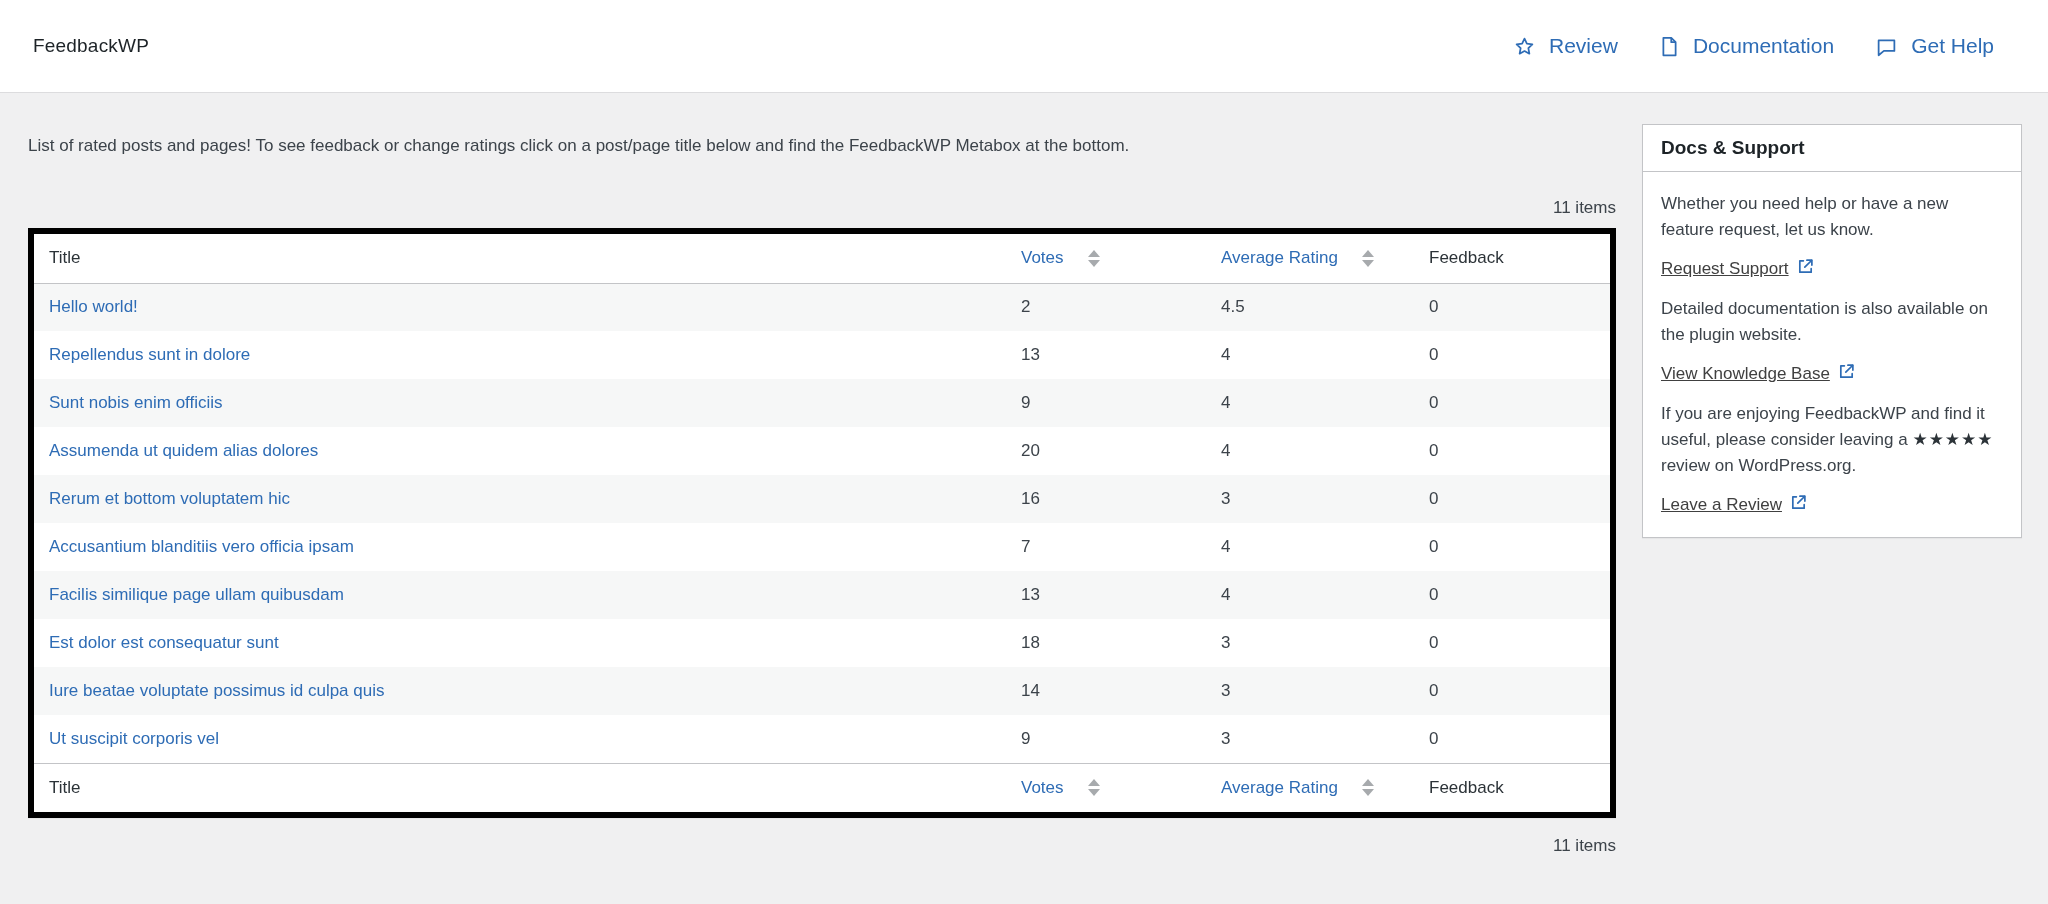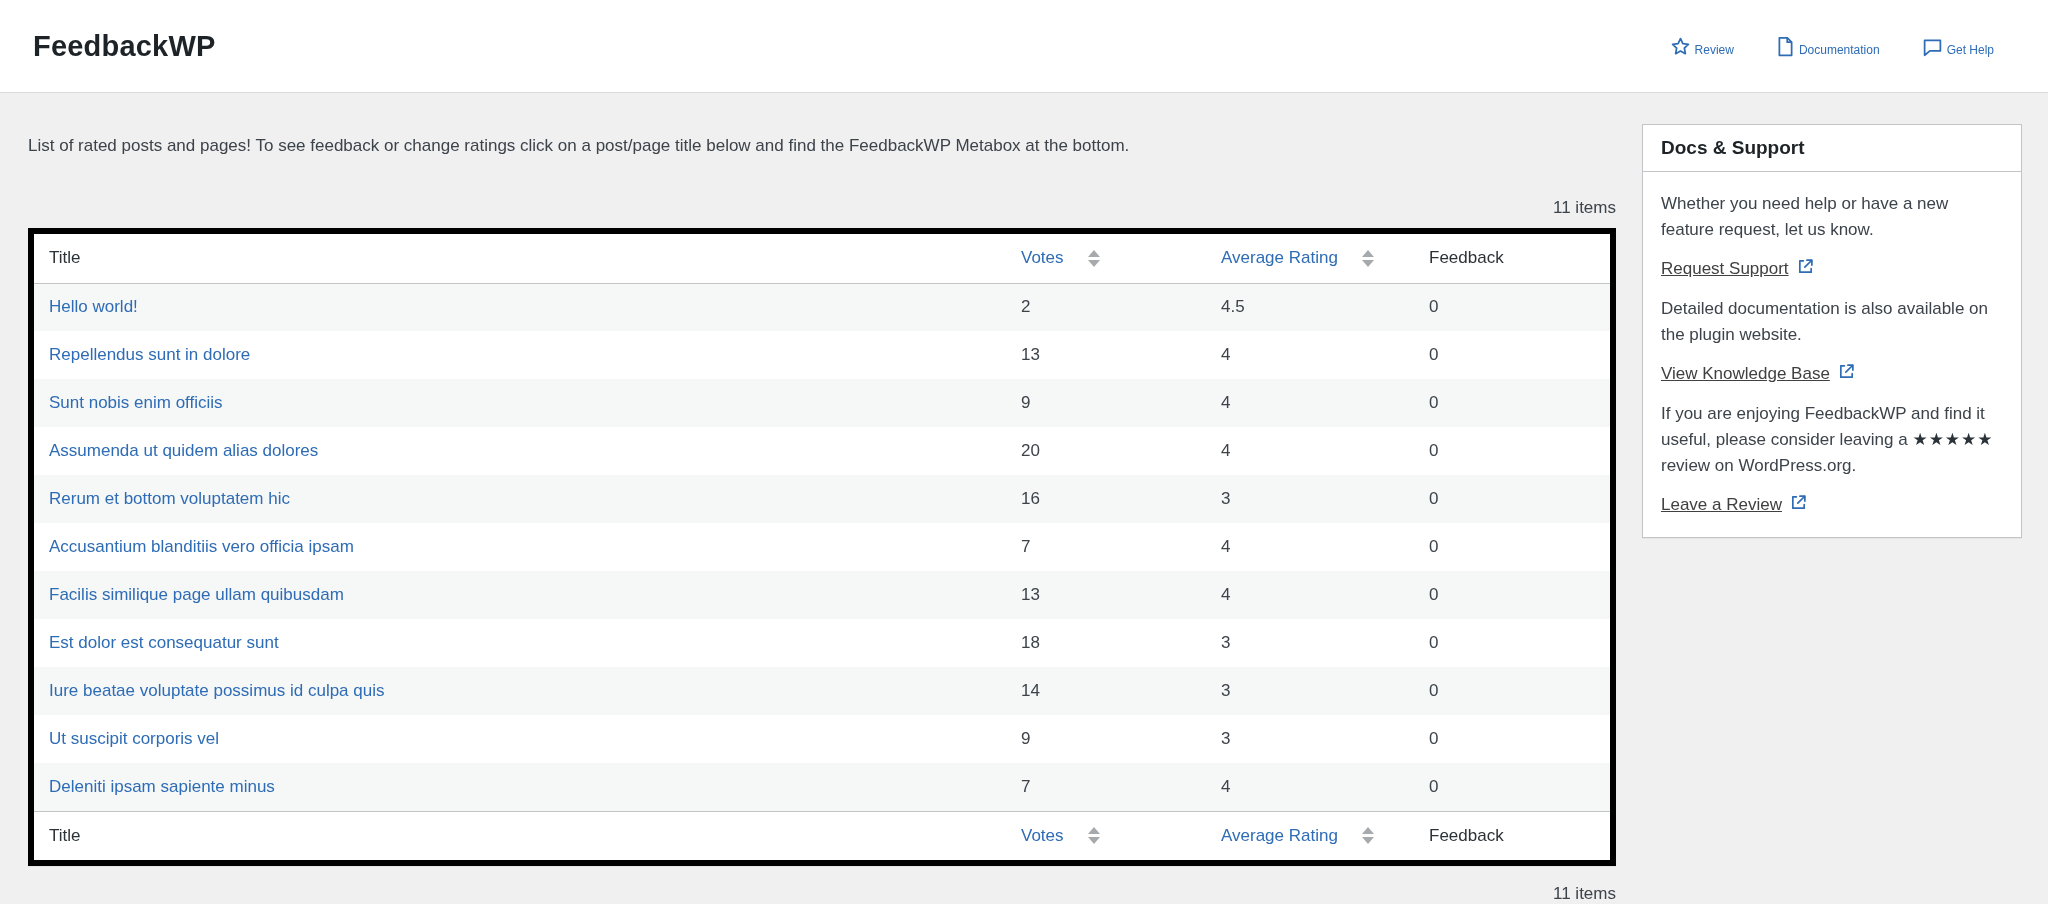--- a/index.html
+++ b/index.html
@@ -15,29 +15,29 @@
   
   .topbar {
     height: 93px;
     background: #ffffff;
     border-bottom: 1px solid #dcdcde;
     display: flex;
     align-items: center;
     padding: 0 54px 0 33px;
   }
   .topbar h1 {
-    font-size: 29px;
-    font-weight: 700;
+    font-size: 19px;
+    font-weight: 400;
     color: #1d2327;
     letter-spacing: 0.2px;
   }
   .topbar-links { margin-left: auto; display: flex; align-items: center; gap: 42px; }
   .topbar-link {
-    display: flex; align-items: flex-end; gap: 4px;
-    color: #2e6cb5; font-size: 12px; text-decoration: none; cursor: pointer;
+    display: flex; align-items: center; gap: 14px;
+    color: #2e6cb5; font-size: 21px; text-decoration: none; cursor: pointer;
   }
   .topbar-link svg { display: block; }
 
   
   .main {
     position: absolute; left: 28px; top: 93px; width: 1588px;
   }
   .intro { margin-top: 43px; font-size: 17px; color: #3c434a; }
   .items-count {
     text-align: right; font-size: 17px; color: #3c434a;
@@ -257,28 +257,20 @@
 
     <tr>
       <td class="col-title">
         <a class="row-link">Ut suscipit corporis vel</a>
       </td>
       <td class="col-votes">9</td>
       <td class="col-rating">3</td>
       <td class="col-feedback">0</td>
     </tr>
 
-    <tr>
-      <td class="col-title">
-        <a class="row-link">Deleniti ipsam sapiente minus</a>
-      </td>
-      <td class="col-votes">7</td>
-      <td class="col-rating">4</td>
-      <td class="col-feedback">0</td>
-    </tr>
   </tbody>
       <tfoot>
         <tr>
           <th class="col-title">Title</th>
           <th class="col-votes">
             <a class="sort-link">
               <span>Votes</span>
               <span class="sort-arrows">
                   <span class="tri-up"></span>
                   <span class="tri-down"></span>

